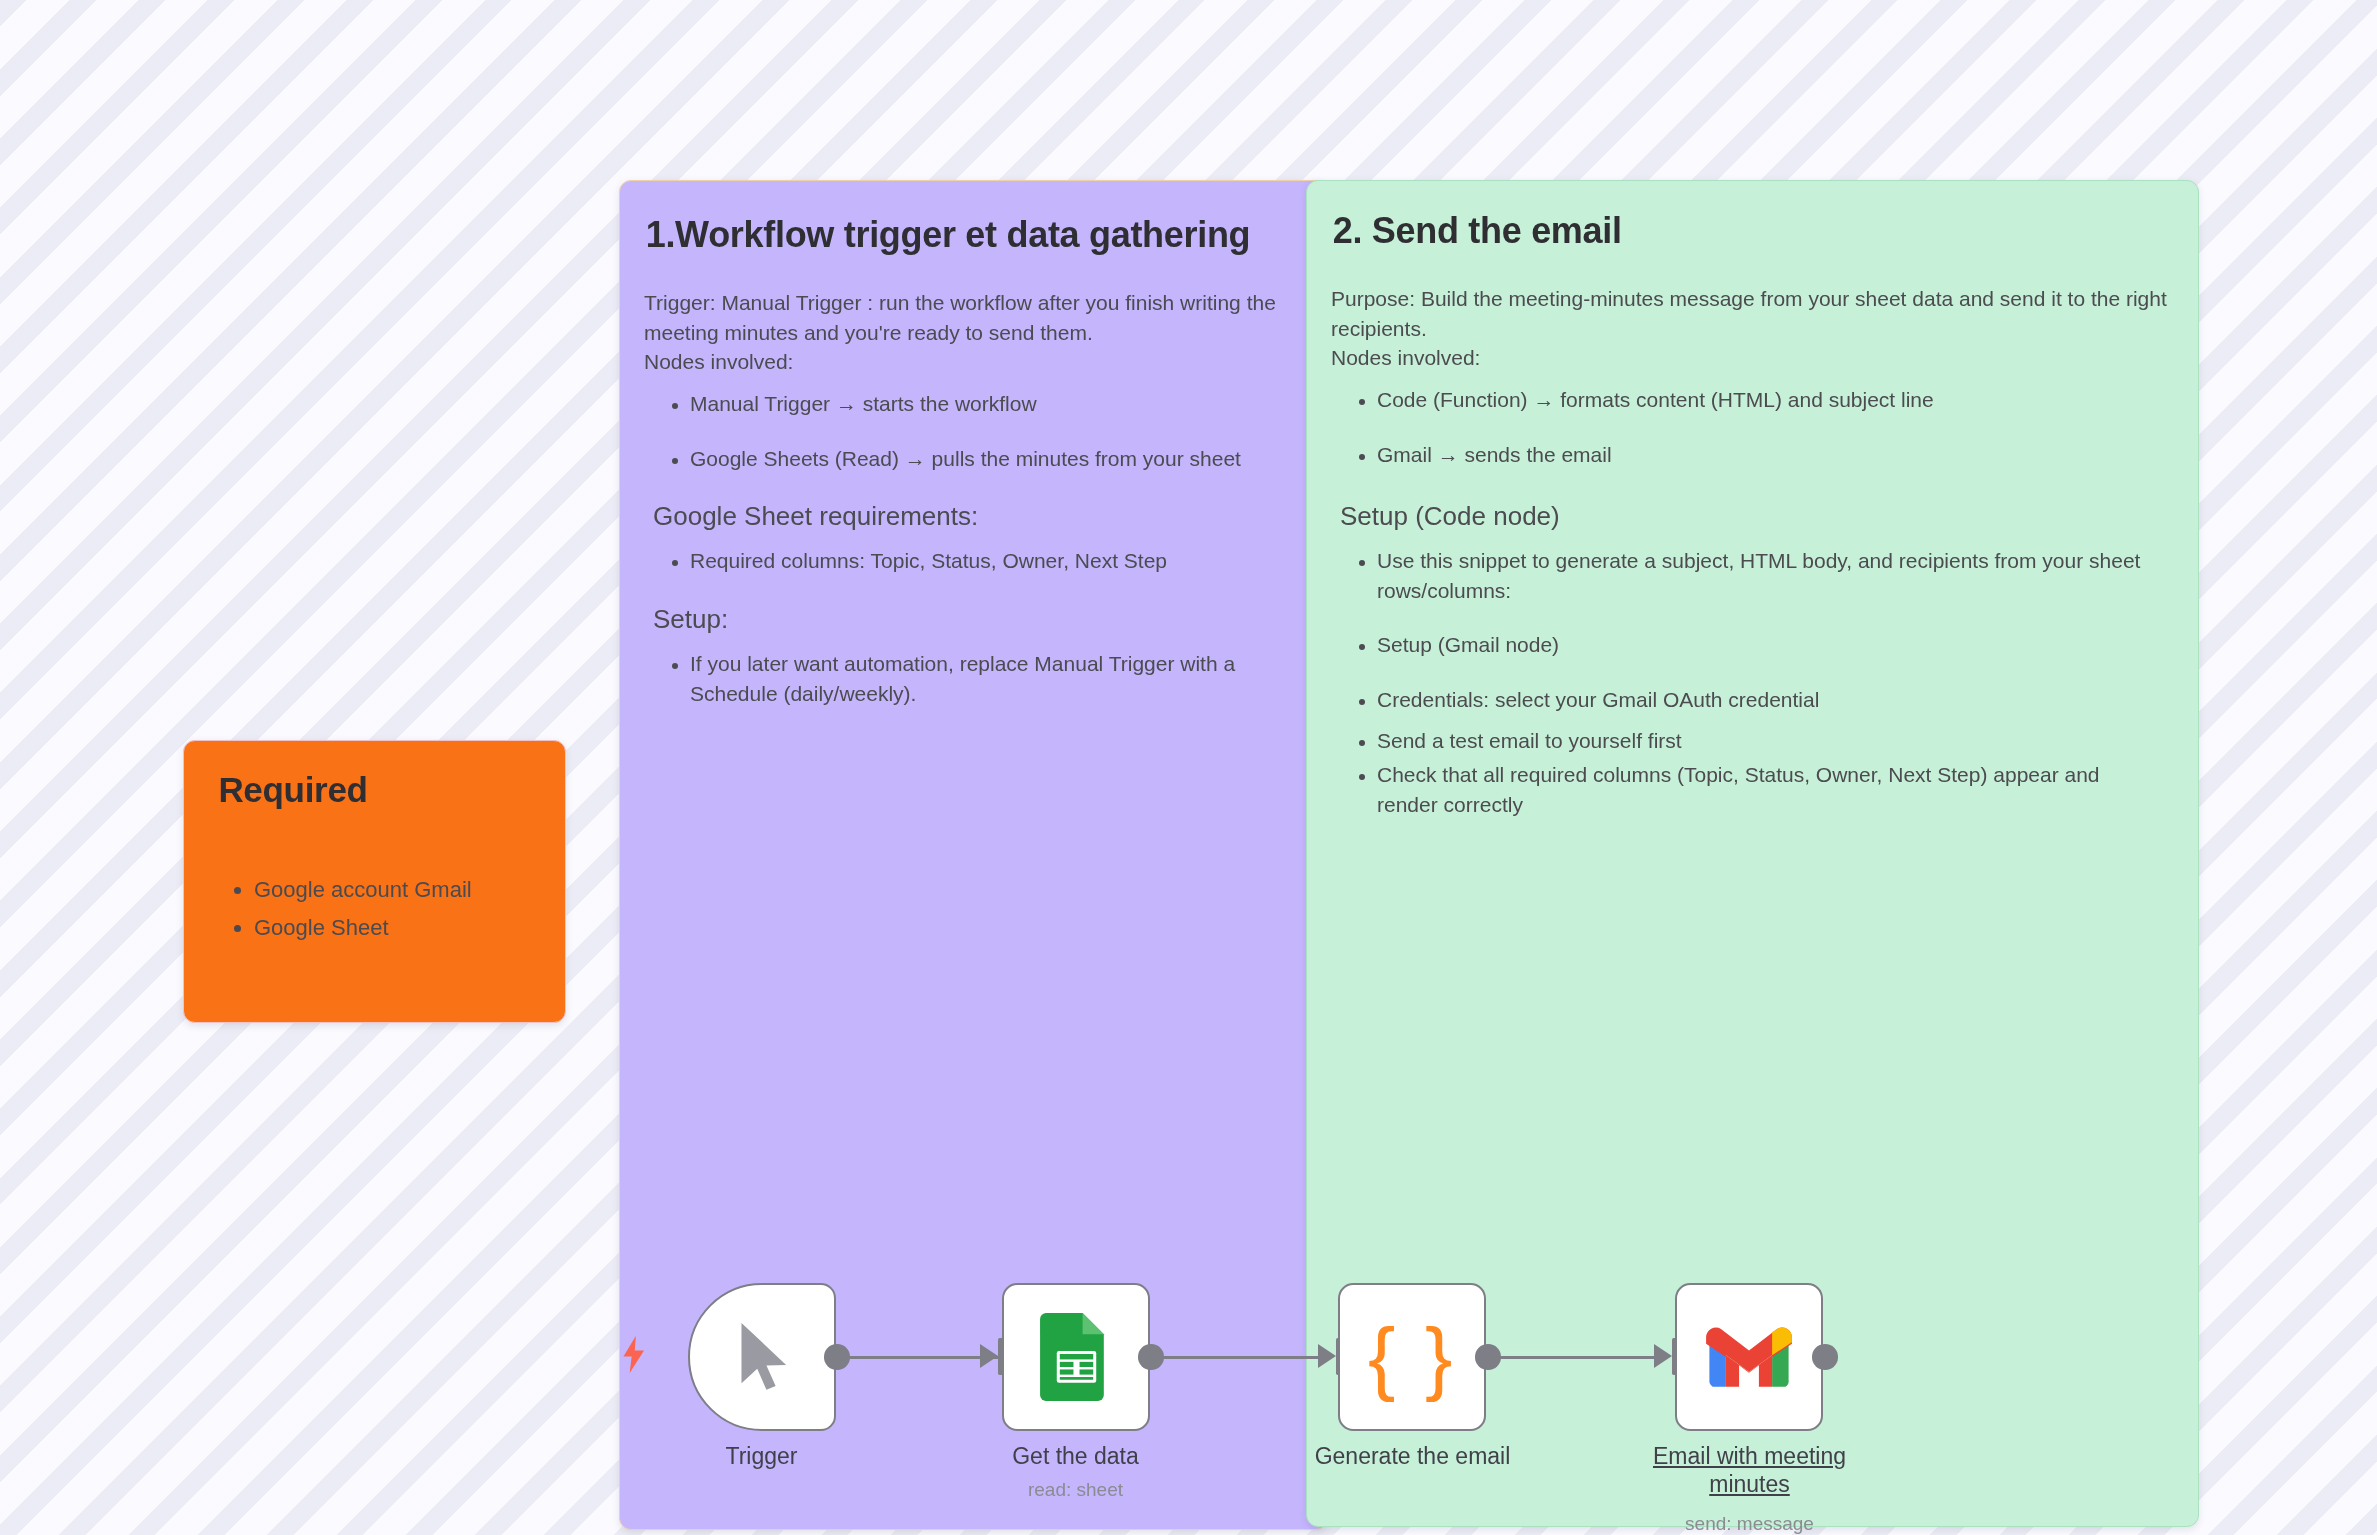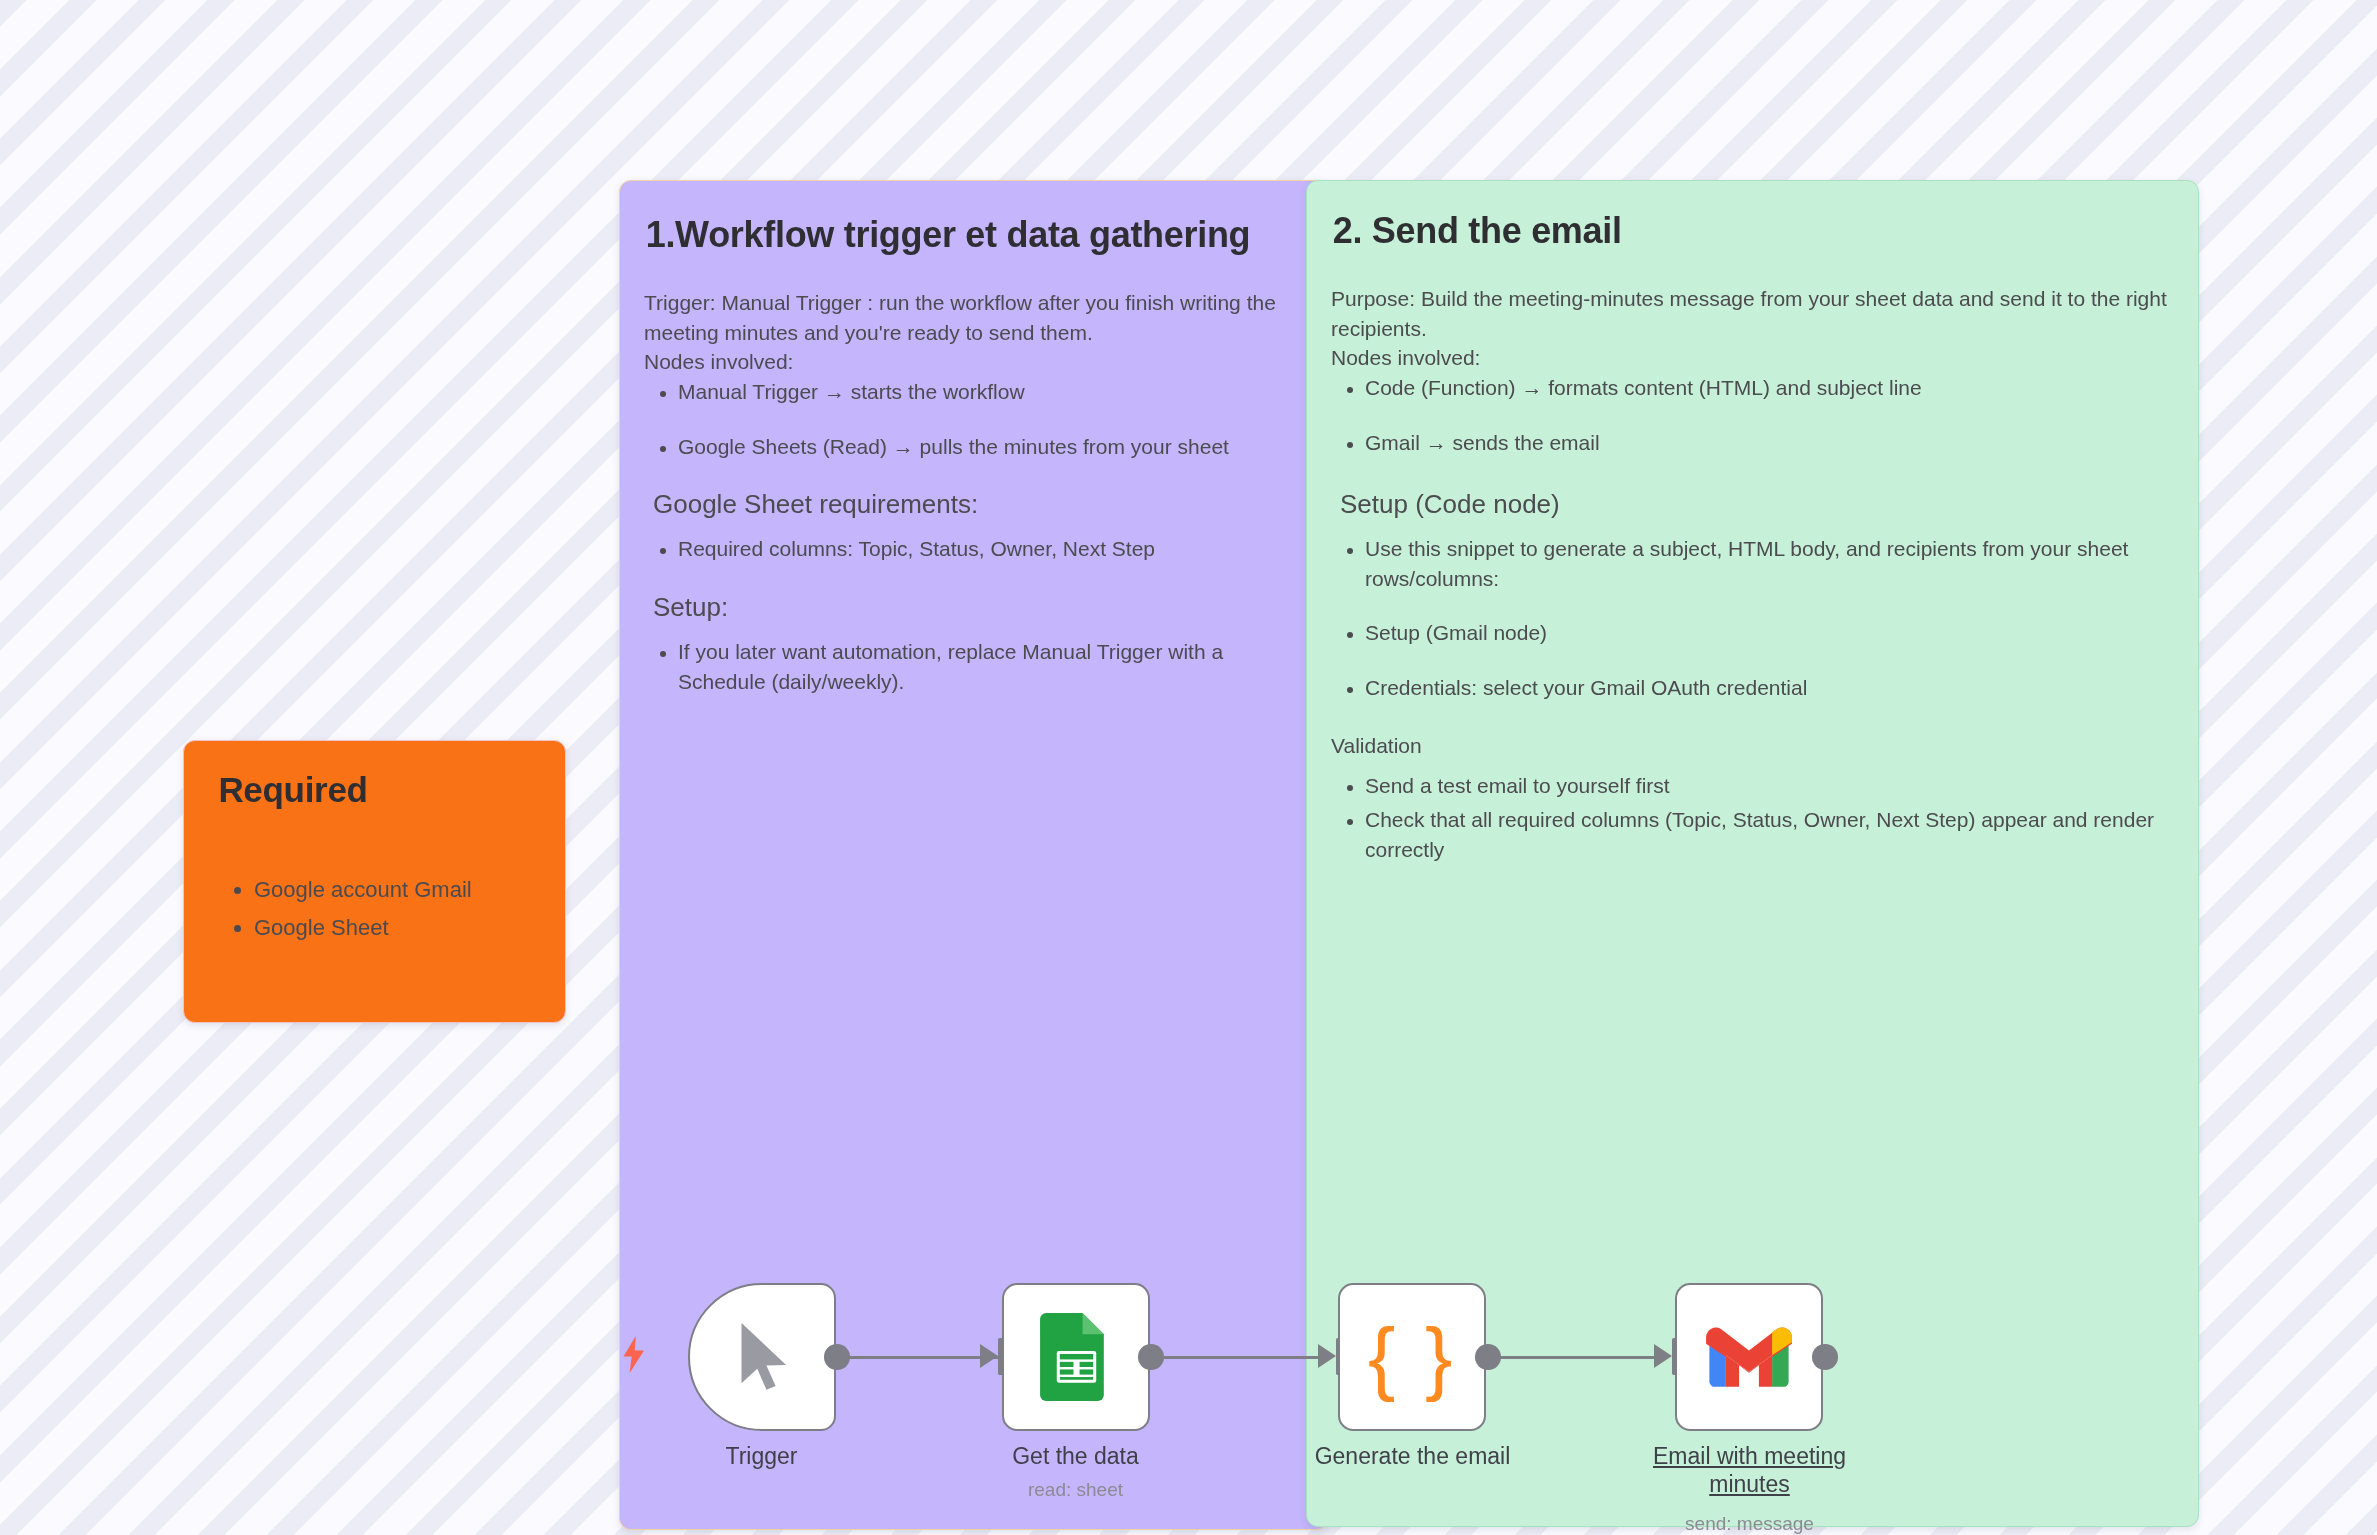--- a/index.html
+++ b/index.html
@@ -101,21 +101,21 @@
   .para {
     font-size: 21px;
     color: #4b4b50;
     line-height: 1.42;
     margin: 0;
   }
   .blk { margin-top: 31px; }
   .blk-sm { }
 
   ul.bullets {
-    margin: 0;
+    margin: 12px;
     padding-left: 34px;
     list-style: disc;
   }
   ul.bullets li {
     font-size: 21px;
     color: #4b4b50;
     line-height: 1.40;
     margin-bottom: 25px;
   }
   ul.bullets li.tight { margin-bottom: 5.1px; }
@@ -256,21 +256,20 @@
     </ul>
 
     <p class="sub-label" style="margin-top:29px">Setup (Code node)</p>
 
     <ul class="bullets">
       <li>Use this snippet to generate a subject, HTML body, and recipients from your sheet rows/columns:</li>
       <li>Setup (Gmail node)</li>
       <li class="tight">Credentials: select your Gmail OAuth credential</li>
     </ul>
 
-    <p class="para" style="margin-top:29px">Validation</p>
 
     <ul class="bullets" style="margin-top:10.2px">
       <li class="tight">Send a test email to yourself first</li>
       <li class="tight">Check that all required columns (Topic, Status, Owner, Next Step) appear and render correctly</li>
     </ul>
   </div>
 </div>
 
 <div id="flow">
 

